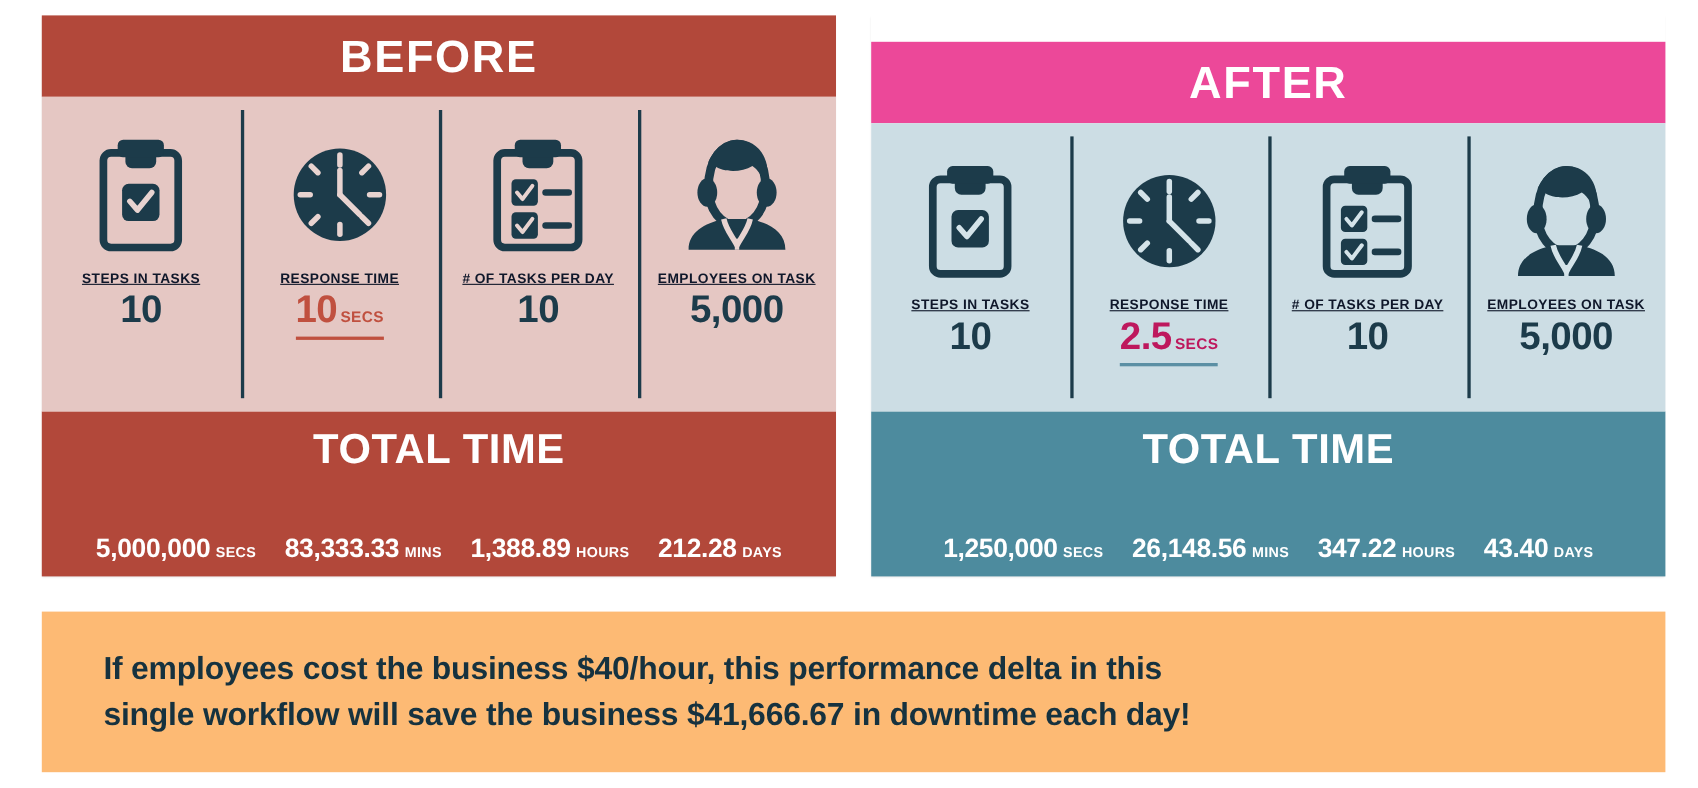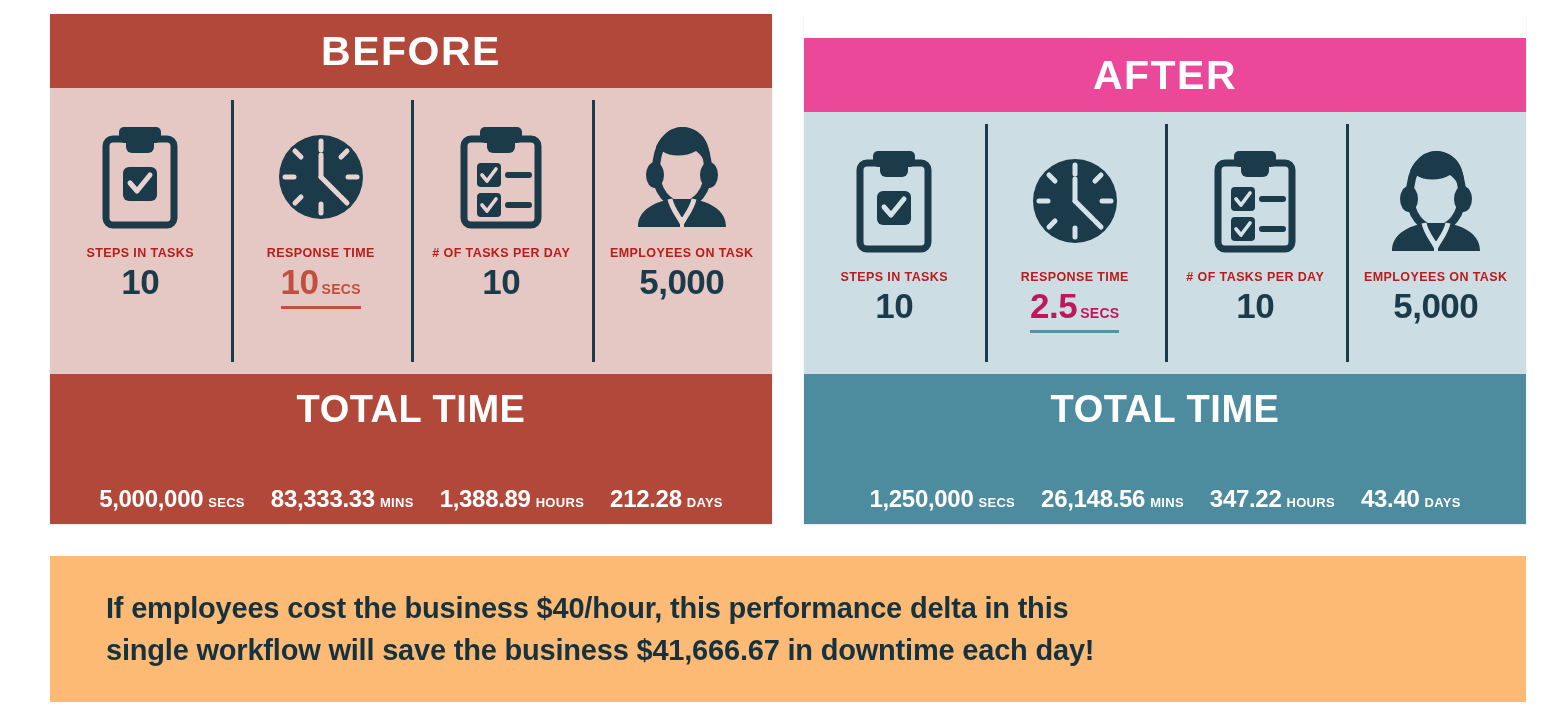--- a/index.html
+++ b/index.html
@@ -11,21 +11,21 @@
     width: 1544px;
     height: 716px;
     font-family: "Liberation Sans", sans-serif;
     overflow: hidden;
     position: relative;
   }
 
   
   .stage {
     position: absolute;
-    left: 16px; top: 0;
+    left: 4px; top: 0;
     width: 1332px;
     height: 716px;
   }
   .panels {
     position: absolute;
     left: 34px;
     top: 14px;
     width: 1476px;
     height: 510px;
     display: flex;
@@ -85,23 +85,24 @@
     height: 126px;
     display: flex;
     align-items: center;
     justify-content: center;
   }
   .metric-label {
     margin-top: 6px;
     font-size: 12.5px;
     font-weight: bold;
     letter-spacing: 0.4px;
-    color: #b91c1c;
+    color: #0f172a;
     text-transform: uppercase;
     white-space: nowrap;
+    text-decoration: underline;
   }
   .metric-value {
     margin-top: 2px;
     font-size: 35px;
     font-weight: bold;
     color: #1c3b4a;
     letter-spacing: -0.5px;
     line-height: 1.15;
     display: flex;
     align-items: baseline;

